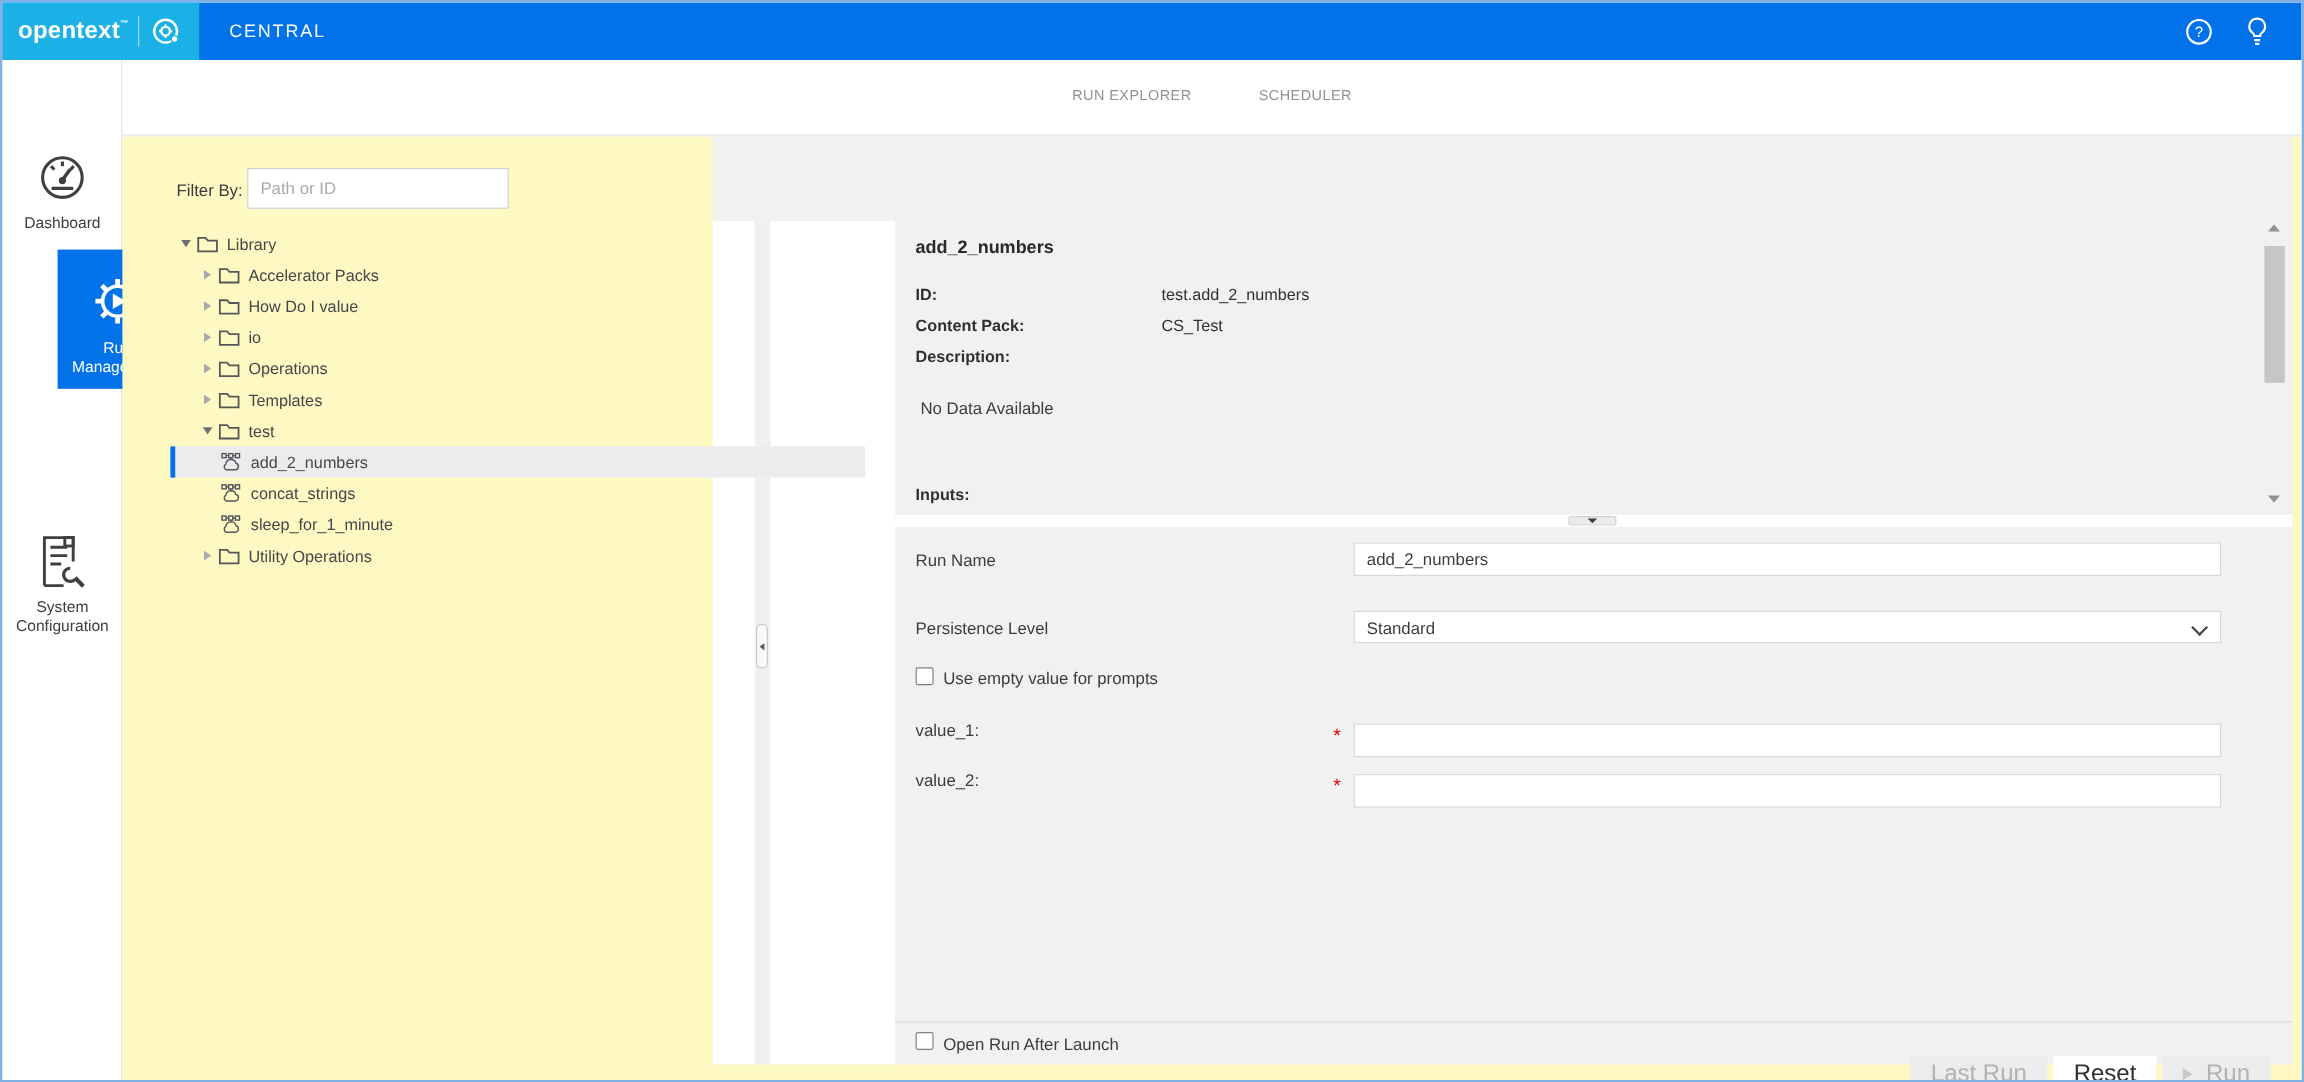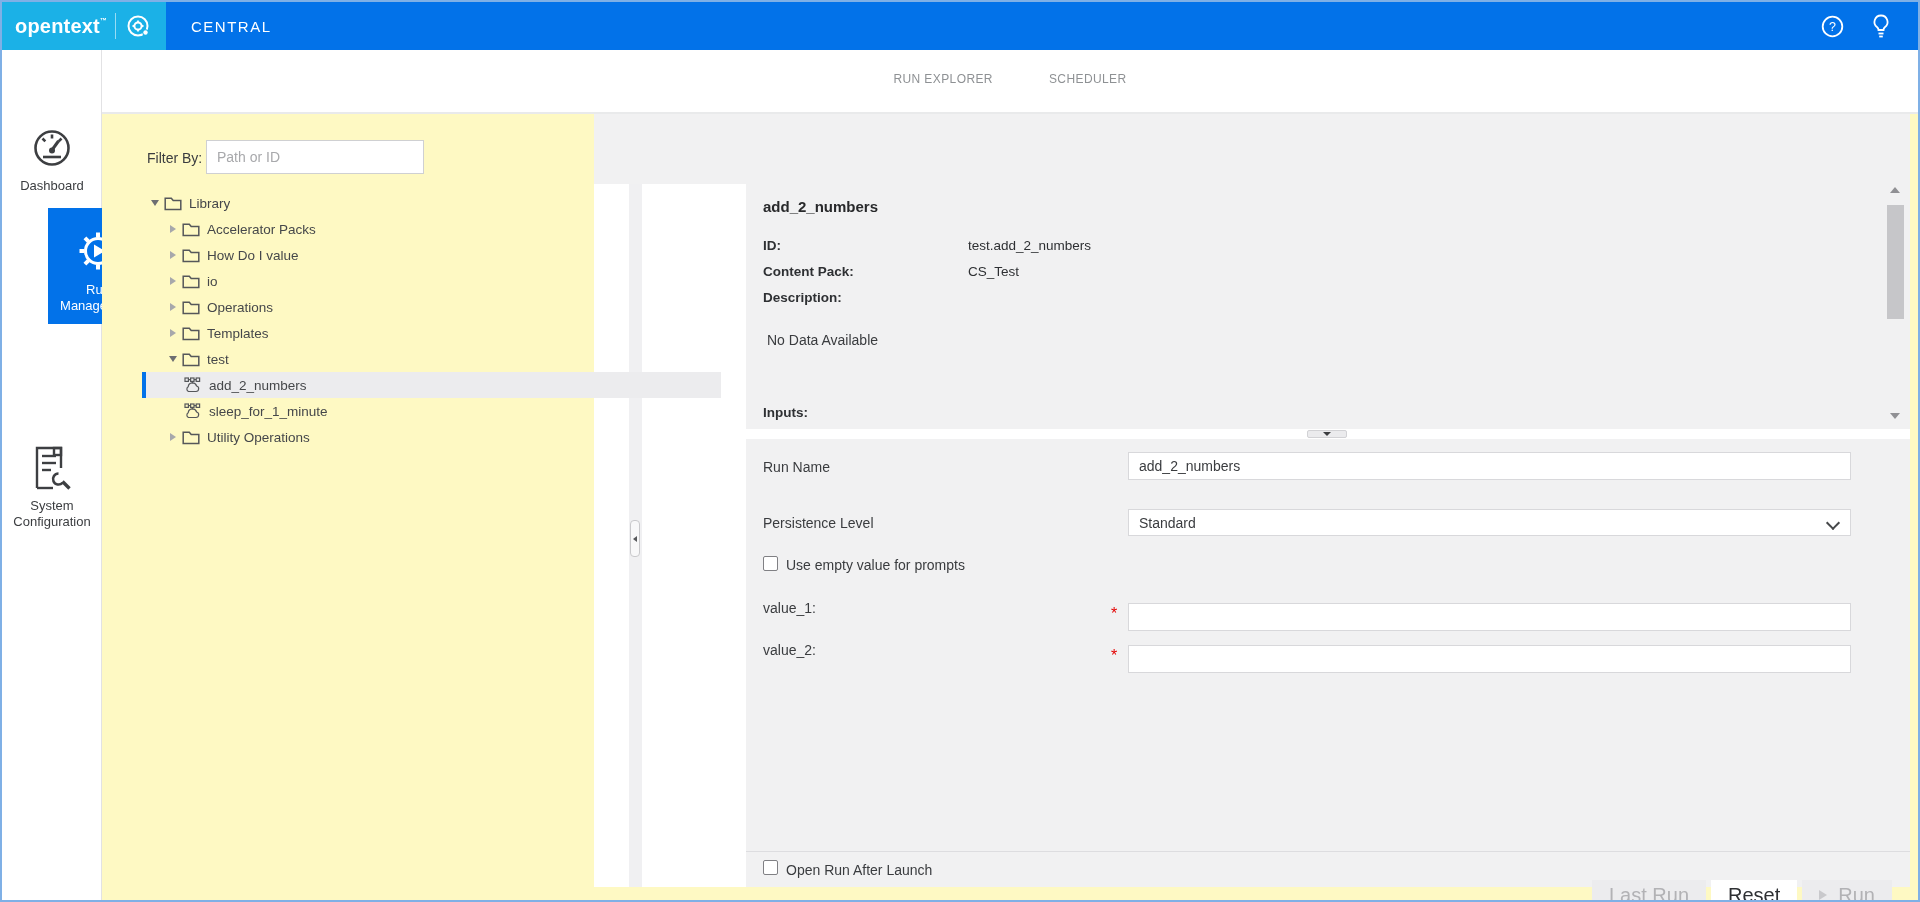--- a/index.html
+++ b/index.html
@@ -306,20 +306,34 @@
             <svg width="17" height="16" viewBox="0 0 17 16">
               <g fill="none" stroke="#55575a" stroke-width="1.2">
                 <rect x="1" y="1" width="3.4" height="3.4"></rect>
                 <rect x="6.6" y="1" width="3.4" height="3.4"></rect>
                 <rect x="12.2" y="1" width="3.4" height="3.4"></rect>
                 <path d="M4.4 2.7 h2.2 M10 2.7 h2.2 M8.3 4.4 v2"></path>
                 <path d="M4.5 14.5 h7.5 a2.8 2.8 0 0 0 .6 -5.5 a4.3 4.3 0 0 0 -8.4 .7 a2.7 2.7 0 0 0 .3 4.8 z"></path>
               </g>
             </svg>
           </span>
+        <span class="tlabel">concat_strings</span>
+      </div>
+      <div class="trow" style="padding-left:40px">
+        <span class="ticon">
+            <svg width="17" height="16" viewBox="0 0 17 16">
+              <g fill="none" stroke="#55575a" stroke-width="1.2">
+                <rect x="1" y="1" width="3.4" height="3.4"></rect>
+                <rect x="6.6" y="1" width="3.4" height="3.4"></rect>
+                <rect x="12.2" y="1" width="3.4" height="3.4"></rect>
+                <path d="M4.4 2.7 h2.2 M10 2.7 h2.2 M8.3 4.4 v2"></path>
+                <path d="M4.5 14.5 h7.5 a2.8 2.8 0 0 0 .6 -5.5 a4.3 4.3 0 0 0 -8.4 .7 a2.7 2.7 0 0 0 .3 4.8 z"></path>
+              </g>
+            </svg>
+          </span>
         <span class="tlabel">sleep_for_1_minute</span>
       </div>
       <div class="trow" style="padding-left:24px">
         <span class="arrow">
             <span class="tri-right"></span>
           </span>
         <span class="ticon">
             <svg width="18" height="15" viewBox="0 0 18 15">
               <path d="M1.2 13.4 V2.2 h6.1 l1.9 2.3 h7.6 v8.9 z" fill="none" stroke="#55575a" stroke-width="1.5"></path>
             </svg>

